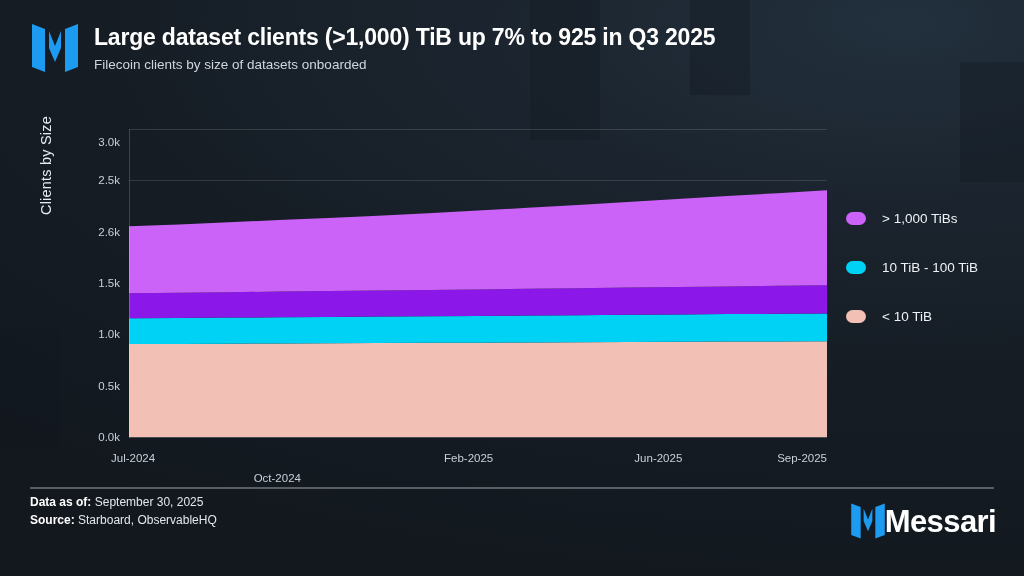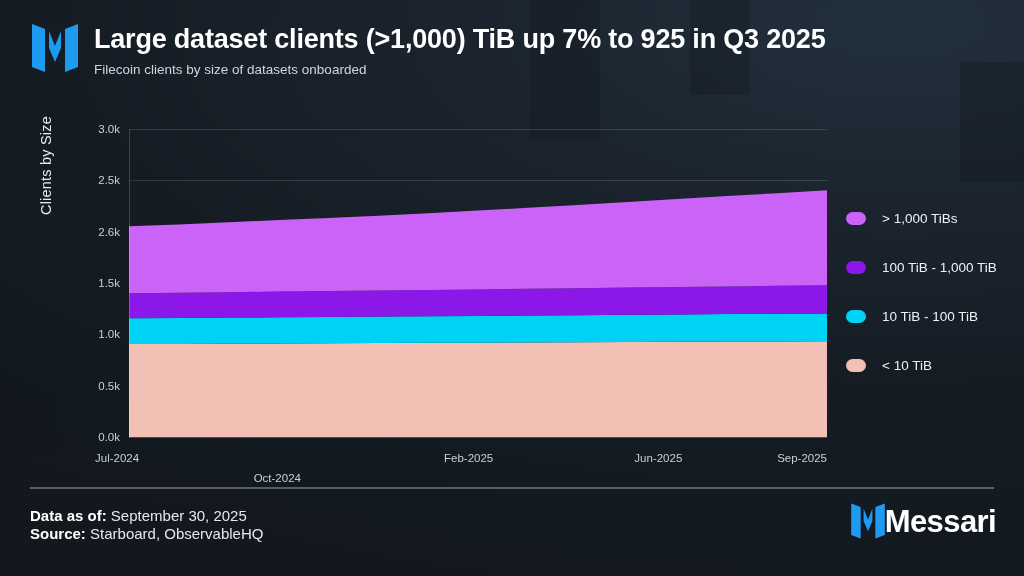--- a/index.html
+++ b/index.html
@@ -16,21 +16,21 @@
       radial-gradient(130% 100% at 88% 4%, #22303d 0%, #1b242e 32%, #151c24 62%, #12181e 100%),
       linear-gradient(160deg,#1d2732 0%,#13191f 60%,#101519 100%);
   }
   
   .tex{position:absolute;pointer-events:none;opacity:.35;background:#121820;}
   
   .header{position:absolute;left:32px;top:22px;display:flex;align-items:flex-start;gap:16px;}
   .logo-mark{width:46px;height:52px;flex:0 0 auto;}
   .titles{padding-top:2px;}
   .title{
-    font-size:27px;font-weight:bold;letter-spacing:-0.2px;color:#ffffff;
+    font-size:23px;font-weight:bold;letter-spacing:-0.2px;color:#ffffff;
     line-height:1.15;white-space:nowrap;
   }
   .subtitle{
     margin-top:7px;font-size:13.5px;color:#cfd6de;font-weight:normal;white-space:nowrap;
   }
   .ylabel{
     position:absolute;left:38px;top:215px;
     font-size:14.5px;color:#e8ecf1;
     transform:rotate(-90deg);transform-origin:0 0;
     white-space:nowrap;letter-spacing:.2px;
@@ -48,21 +48,21 @@
   .axis-base{position:absolute;left:129px;top:437px;width:698px;height:1px;background:rgba(255,255,255,.22);}
   .axis-left{position:absolute;left:129px;top:129px;width:1px;height:309px;background:rgba(255,255,255,.18);}
   svg.area{position:absolute;left:0;top:0;}
   
   .legend{position:absolute;left:846px;top:206px;width:175px;}
   .legend-item{display:flex;align-items:center;gap:16px;height:24px;margin-bottom:25px;}
   .swatch{width:20px;height:13px;border-radius:7px;flex:0 0 auto;}
   .legend-label{font-size:13.5px;color:#eef2f6;white-space:nowrap;}
   
   .footer-rule{position:absolute;left:30px;top:487px;width:964px;height:2px;background:rgba(255,255,255,.30);}
-  .footer{position:absolute;left:30px;top:494px;font-size:15px;line-height:17.5px;color:#e3e8ee;margin-top:13px;}
+  .footer{position:absolute;left:30px;top:494px;font-size:12px;line-height:17.5px;color:#e3e8ee;}
   .footer b{color:#ffffff;}
   .brand{position:absolute;right:28px;bottom:36px;display:flex;align-items:center;}
   .brand-mark{width:34px;height:38px;}
   .brand-text{font-size:31px;font-weight:bold;color:#ffffff;letter-spacing:-.6px;line-height:1;}
 </style>
 </head>
 <body>
 
 <div id="page">
 
@@ -87,21 +87,21 @@
 
     <div class="ylabel">Clients by Size</div>
 
     <div class="ytick-col" id="ytick-col">
         <div class="ytick" style="top: 308px; text-align: center;">0.0k</div>
         <div class="ytick" style="top: 256.667px;">0.5k</div>
         <div class="ytick" style="top: 205.333px;">1.0k</div>
         <div class="ytick" style="top: 154px;">1.5k</div>
         <div class="ytick" style="top: 102.667px;">2.6k</div>
         <div class="ytick" style="top: 51.3333px;">2.5k</div>
-        <div class="ytick" style="top: 0px;">3.0k</div>
+        <div class="ytick" style="top: 13px;">3.0k</div>
       </div>
 
     <div class="plot">
       <div id="gridlines">
           <div class="grid-line" style="top: 256.667px;"></div>
           <div class="grid-line" style="top: 205.333px;"></div>
           <div class="grid-line" style="top: 154px;"></div>
           <div class="grid-line" style="top: 102.667px;"></div>
           <div class="grid-line" style="top: 51.3333px;"></div>
           <div class="grid-line" style="top: 0px;"></div>
@@ -110,35 +110,31 @@
           <path d="M 0.00 308.00 L 0.00 215.09 L 49.86 214.88 L 99.71 214.68 L 149.57 214.47 L 199.43 214.27 L 249.29 214.06 L 299.14 213.85 L 349.00 213.65 L 398.86 213.44 L 448.71 213.24 L 498.57 213.03 L 548.43 212.83 L 598.29 212.62 L 648.14 212.42 L 698.00 212.21 L 698.00 308.00 L 648.14 308.00 L 598.29 308.00 L 548.43 308.00 L 498.57 308.00 L 448.71 308.00 L 398.86 308.00 L 349.00 308.00 L 299.14 308.00 L 249.29 308.00 L 199.43 308.00 L 149.57 308.00 L 99.71 308.00 L 49.86 308.00 L 0.00 308.00 Z" fill="#f2c0b4"></path>
           <path d="M 0.00 215.09 L 0.00 189.21 L 49.86 188.91 L 99.71 188.60 L 149.57 188.29 L 199.43 187.98 L 249.29 187.57 L 299.14 187.26 L 349.00 186.96 L 398.86 186.55 L 448.71 186.24 L 498.57 185.83 L 548.43 185.52 L 598.29 185.11 L 648.14 184.80 L 698.00 184.39 L 698.00 212.21 L 648.14 212.42 L 598.29 212.62 L 548.43 212.83 L 498.57 213.03 L 448.71 213.24 L 398.86 213.44 L 349.00 213.65 L 299.14 213.85 L 249.29 214.06 L 199.43 214.27 L 149.57 214.47 L 99.71 214.68 L 49.86 214.88 L 0.00 215.09 Z" fill="#00d2f5"></path>
           <path d="M 0.00 189.21 L 0.00 164.16 L 49.86 163.65 L 99.71 163.14 L 149.57 162.62 L 199.43 162.11 L 249.29 161.49 L 299.14 160.98 L 349.00 160.47 L 398.86 159.85 L 448.71 159.34 L 498.57 158.62 L 548.43 158.00 L 598.29 157.39 L 648.14 156.87 L 698.00 156.16 L 698.00 184.39 L 648.14 184.80 L 598.29 185.11 L 548.43 185.52 L 498.57 185.83 L 448.71 186.24 L 398.86 186.55 L 349.00 186.96 L 299.14 187.26 L 249.29 187.57 L 199.43 187.98 L 149.57 188.29 L 99.71 188.60 L 49.86 188.91 L 0.00 189.21 Z" fill="#8b17e8"></path>
           <path d="M 0.00 164.16 L 0.00 97.33 L 49.86 95.38 L 99.71 93.32 L 149.57 91.07 L 199.43 88.91 L 249.29 86.65 L 299.14 84.19 L 349.00 81.62 L 398.86 78.75 L 448.71 75.97 L 498.57 72.89 L 548.43 69.92 L 598.29 67.04 L 648.14 64.27 L 698.00 61.19 L 698.00 156.16 L 648.14 156.87 L 598.29 157.39 L 548.43 158.00 L 498.57 158.62 L 448.71 159.34 L 398.86 159.85 L 349.00 160.47 L 299.14 160.98 L 249.29 161.49 L 199.43 162.11 L 149.57 162.62 L 99.71 163.14 L 49.86 163.65 L 0.00 164.16 Z" fill="#cc63f8"></path>
         </svg>
     </div>
 
     <div class="axis-left"></div>
     <div class="axis-base"></div>
     <div id="xticks">
-        <div class="xtick" style="left: 95px;">Jul-2024</div>
+        <div class="xtick" style="left: 111px;">Jul-2024</div>
         <div class="xtick" style="left: 253.655px; margin-top: 20px;">Oct-2024</div>
         <div class="xtick" style="left: 444px;">Feb-2025</div>
         <div class="xtick" style="left: 634.345px;">Jun-2025</div>
         <div class="xtick" style="left: 777.155px;">Sep-2025</div>
       </div>
 
     <div class="legend" id="legend">
         <div class="legend-item">
           <span class="swatch" style="background: rgb(204, 99, 248);"></span>
           <span class="legend-label">&gt; 1,000 TiBs</span>
-        </div>
-        <div class="legend-item">
-          <span class="swatch" style="background: rgb(139, 23, 232);"></span>
-          <span class="legend-label">100 TiB - 1,000 TiB</span>
         </div>
         <div class="legend-item">
           <span class="swatch" style="background: rgb(0, 210, 245);"></span>
           <span class="legend-label">10 TiB - 100 TiB</span>
         </div>
         <div class="legend-item">
           <span class="swatch" style="background: rgb(242, 192, 180);"></span>
           <span class="legend-label">&lt; 10 TiB</span>
         </div>
       </div>

